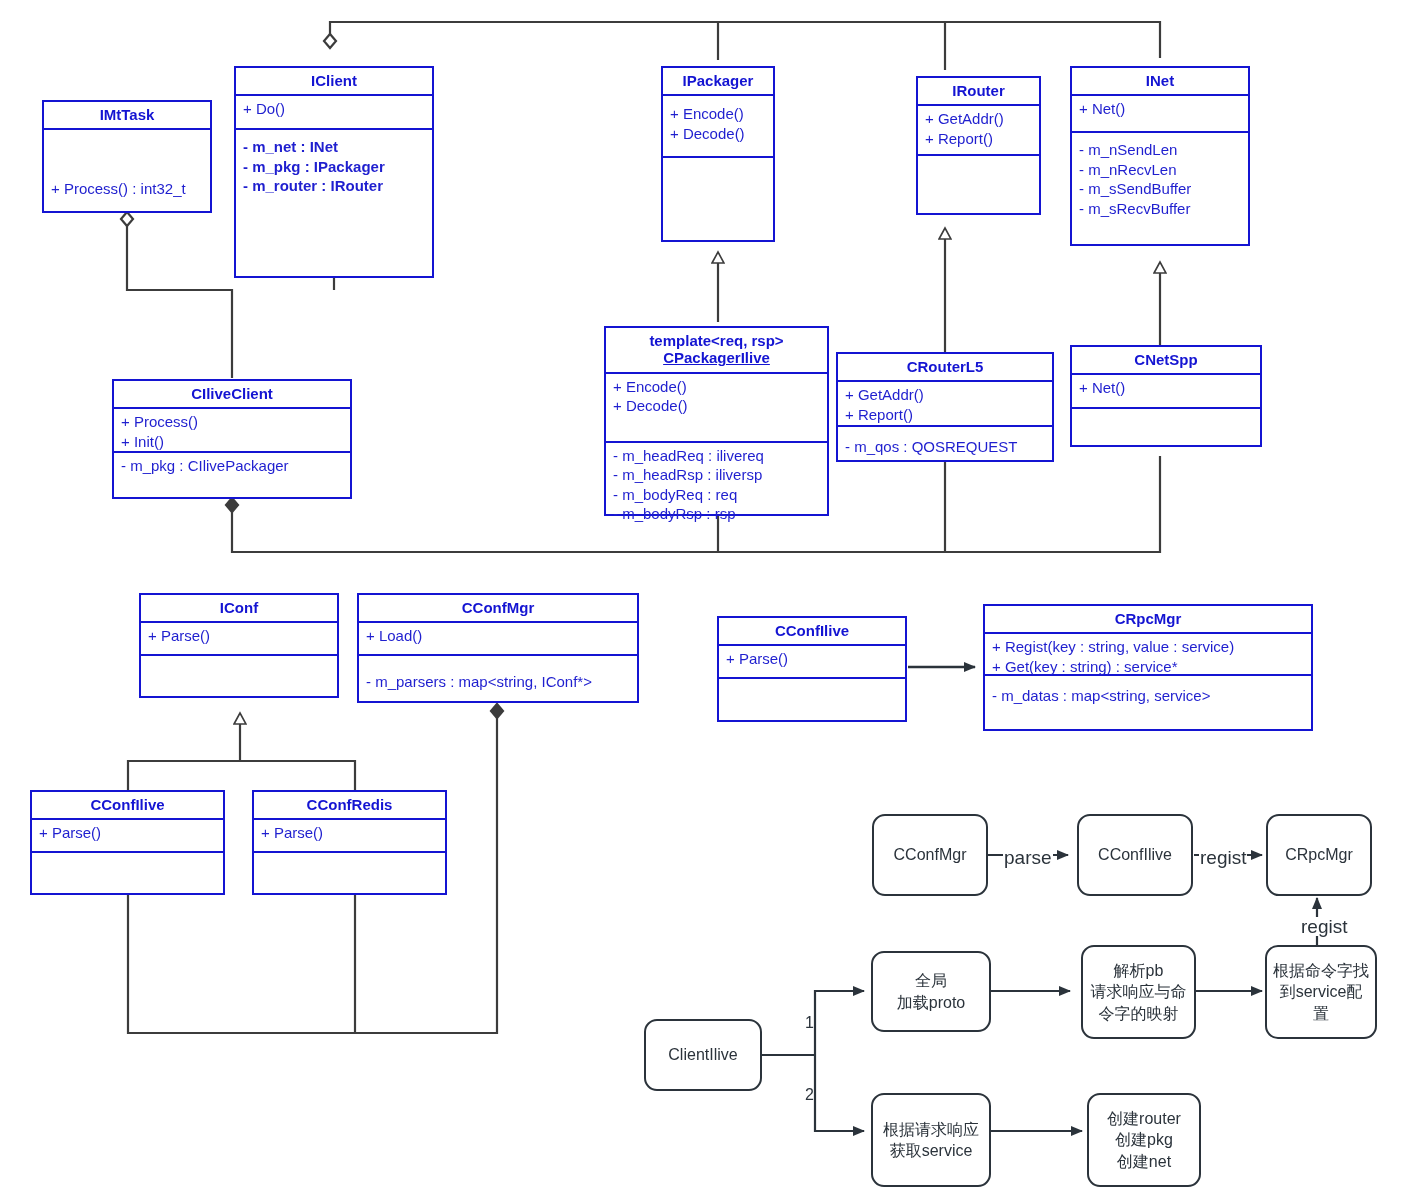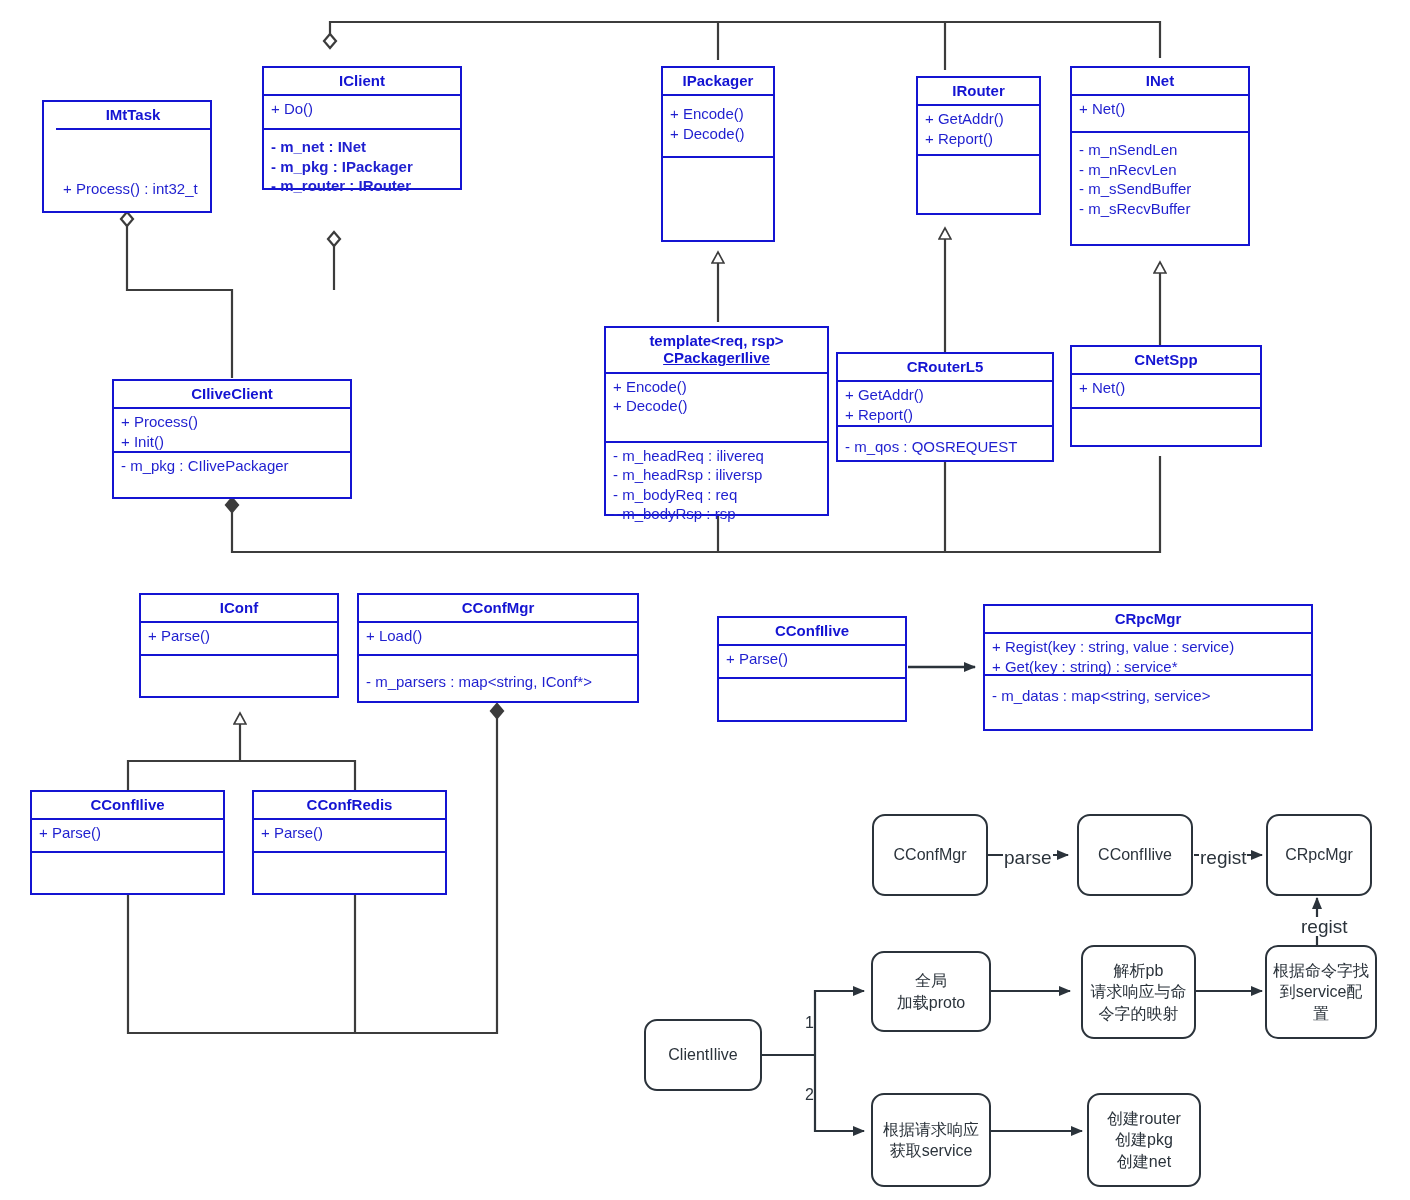--- a/index.html
+++ b/index.html
@@ -95,28 +95,28 @@
       <path d="M815,1011 L815,991 L864,991" marker-end="url(#solidArrow)"></path>
       <path d="M815,1105 L815,1131 L864,1131" marker-end="url(#solidArrow)"></path>
 
       <line x1="991" y1="991" x2="1070" y2="991" marker-end="url(#solidArrow)"></line>
       <line x1="1196" y1="991" x2="1262" y2="991" marker-end="url(#solidArrow)"></line>
 
       <line x1="991" y1="1131" x2="1082" y2="1131" marker-end="url(#solidArrow)"></line>
     </g>
   </svg>
 
-  <div class="uml" style="left:42px;top:100px;width:170px;height:113px;padding-left:12px;">
+  <div class="uml" style="left:42px;top:100px;width:170px;height:113px;">
     <div class="hdr">IMtTask</div>
     <div class="sec" style="height:72px;display:flex;align-items:flex-end;">
       <div>+ Process() : int32_t</div>
     </div>
   </div>
 
-  <div class="uml" style="left:234px;top:66px;width:200px;height:124px;margin-left:28px;">
+  <div class="uml" style="left:234px;top:66px;width:200px;height:212px;">
     <div class="hdr">IClient</div>
     <div class="sec" style="height:34px;">
       <div>+ Do()</div>
     </div>
     <div class="sec" style="padding-top:7px;font-weight:bold;">
       <div>- m_net : INet</div>
       <div>- m_pkg : IPackager</div>
       <div>- m_router : IRouter</div>
     </div>
   </div>

